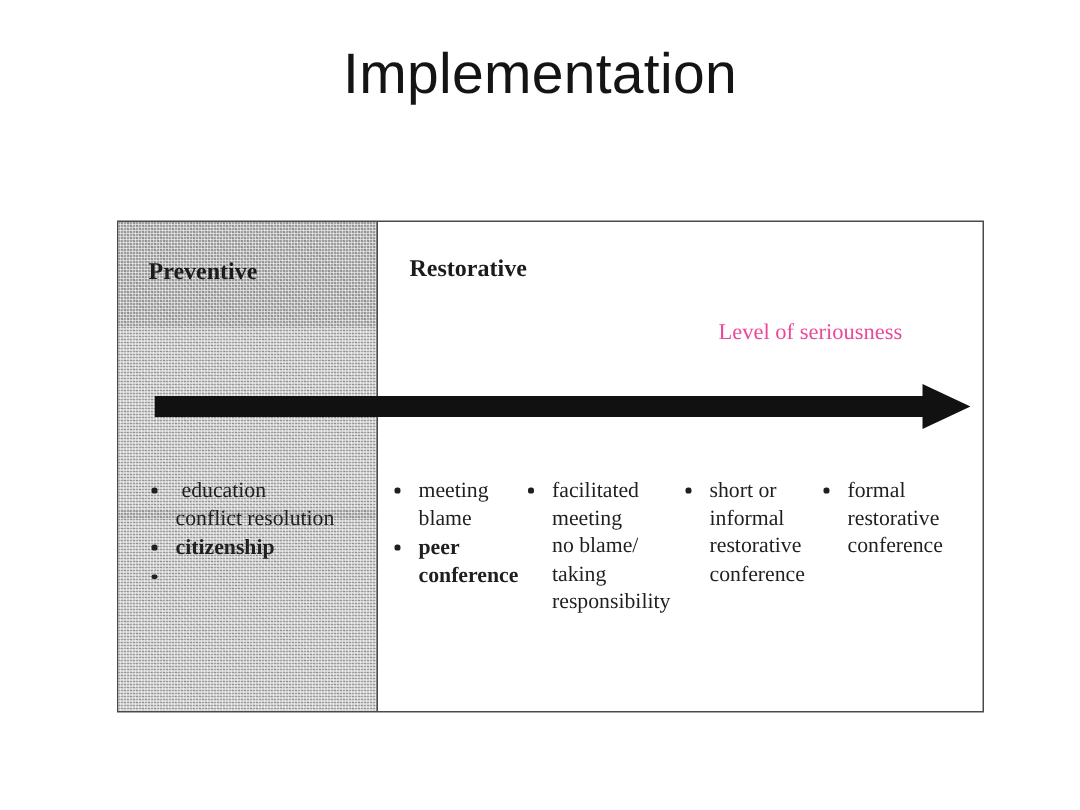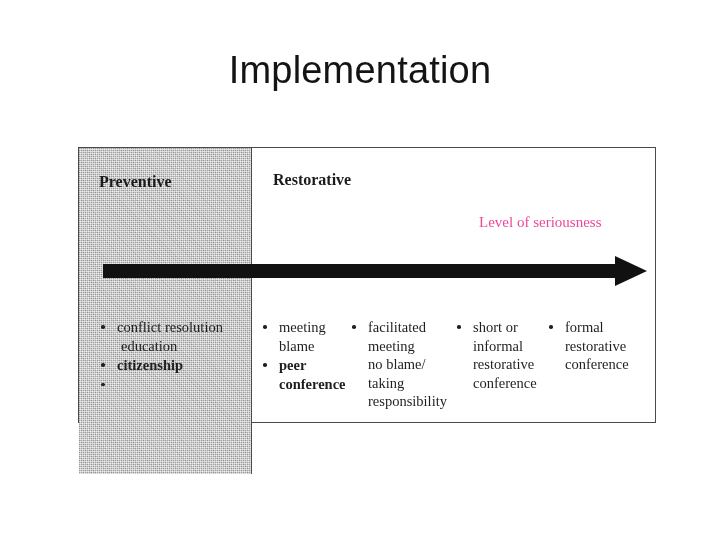--- a/index.html
+++ b/index.html
@@ -12,38 +12,38 @@
     background: #ffffff;
     font-family: "Liberation Serif", serif;
     overflow: hidden;
     position: relative;
   }
 
   
   #slide-title {
     position: absolute;
     left: 0;
-    top: 48px;
+    top: 28px;
     width: 720px;
     text-align: center;
     font-family: "Liberation Sans", sans-serif;
     font-size: 38px;
     font-weight: 400;
     color: #141414;
     letter-spacing: 0.2px;
     line-height: 44px;
   }
 
   
   #diagram {
     position: absolute;
     left: 78px;
     top: 147px;
     width: 578px;
-    height: 276px;
+    height: 328px;
     border: 1px solid #4a4a4a;
     box-sizing: border-box;
     background: #ffffff;
   }
 
   
   #preventive-panel {
     position: absolute;
     left: 0;
     top: 0;
@@ -137,22 +137,22 @@
 
   <div id="level-label">Level of seriousness</div>
 
   <svg id="seriousness-arrow" viewBox="0 0 544 30" preserveAspectRatio="none">
     <polygon points="0,8 512,8 512,0 544,15 512,30 512,22 0,22" fill="#111111"></polygon>
   </svg>
 
   <div class="bullet-col" id="col-preventive">
     <div class="bullet-item">
       <span class="dot"></span>
+      <span class="bullet-line indented">education</span>
       <span class="bullet-line">conflict resolution</span>
-      <span class="bullet-line indented">education</span>
     </div>
     <div class="bullet-item">
       <span class="dot"></span>
       <span class="bullet-line">citizenship</span>
     </div>
     <div class="bullet-item">
       <span class="dot"></span>
     </div>
   </div>
 

